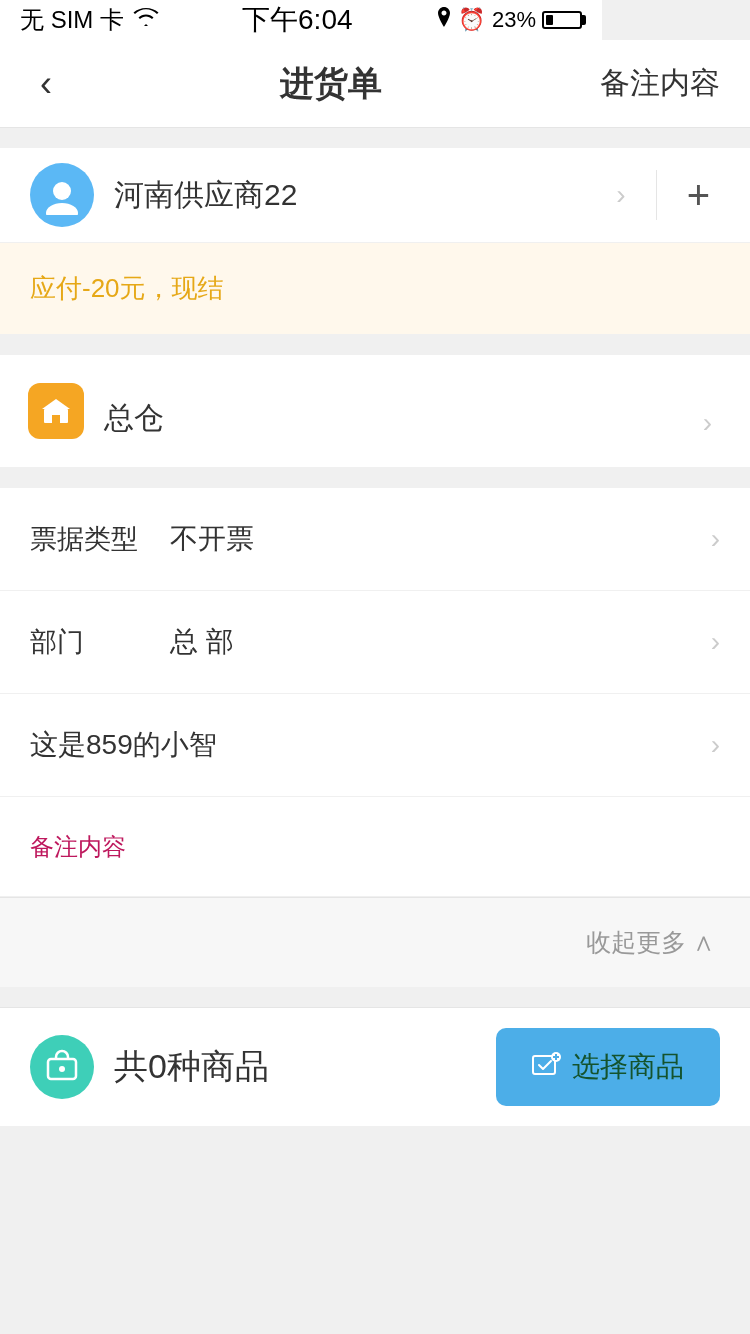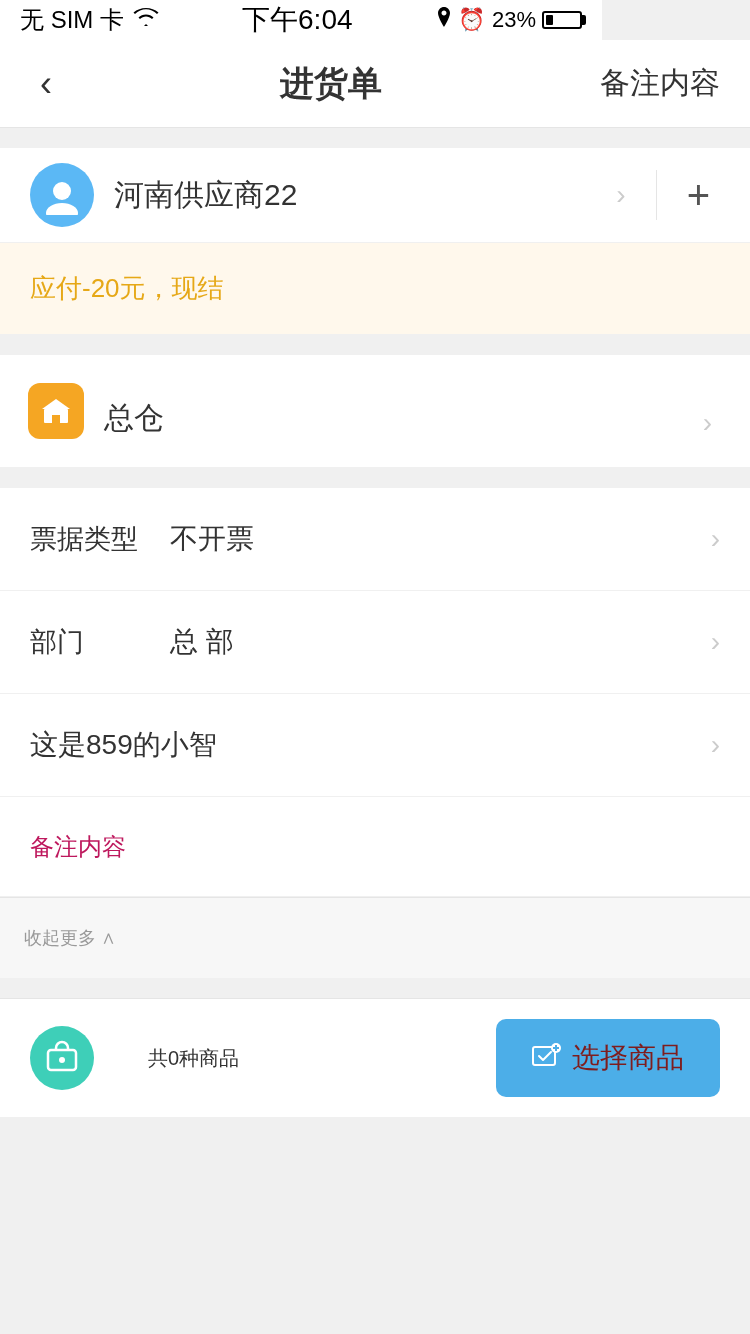--- a/index.html
+++ b/index.html
@@ -198,23 +198,23 @@
     .form-arrow {
       color: #ccc;
       font-size: 28px;
     }
 
     
     .collapse-row {
       background: #f7f7f7;
       display: flex;
       align-items: center;
-      justify-content: flex-start;
-      padding: 28px 24px;
-      font-size: 18px;
+      justify-content: flex-end;
+      padding: 28px 36px;
+      font-size: 25px;
       color: #999;
       cursor: pointer;
       border-top: 1px solid #e5e5e5;
     }
 
     
     .bottom-bar {
       width: 750px;
       background: #fff;
       display: flex;
@@ -228,27 +228,26 @@
       border-radius: 50%;
       background: #3ecfb8;
       display: flex;
       align-items: center;
       justify-content: center;
       margin-right: 20px;
       flex-shrink: 0;
     }
     .product-count {
       flex: 1;
-      font-size: 20px;
-      color: #333;
-      margin-left: 34px;
+      font-size: 34px;
+      color: #333;
     }
     .select-btn {
       background: #4caee8;
-      color: #7f1d1d;
+      color: #14532d;
       font-size: 28px;
       padding: 20px 36px;
       border-radius: 10px;
       display: flex;
       align-items: center;
       gap: 10px;
       cursor: pointer;
       margin-left: 28px;
     }
     .select-btn-icon {

